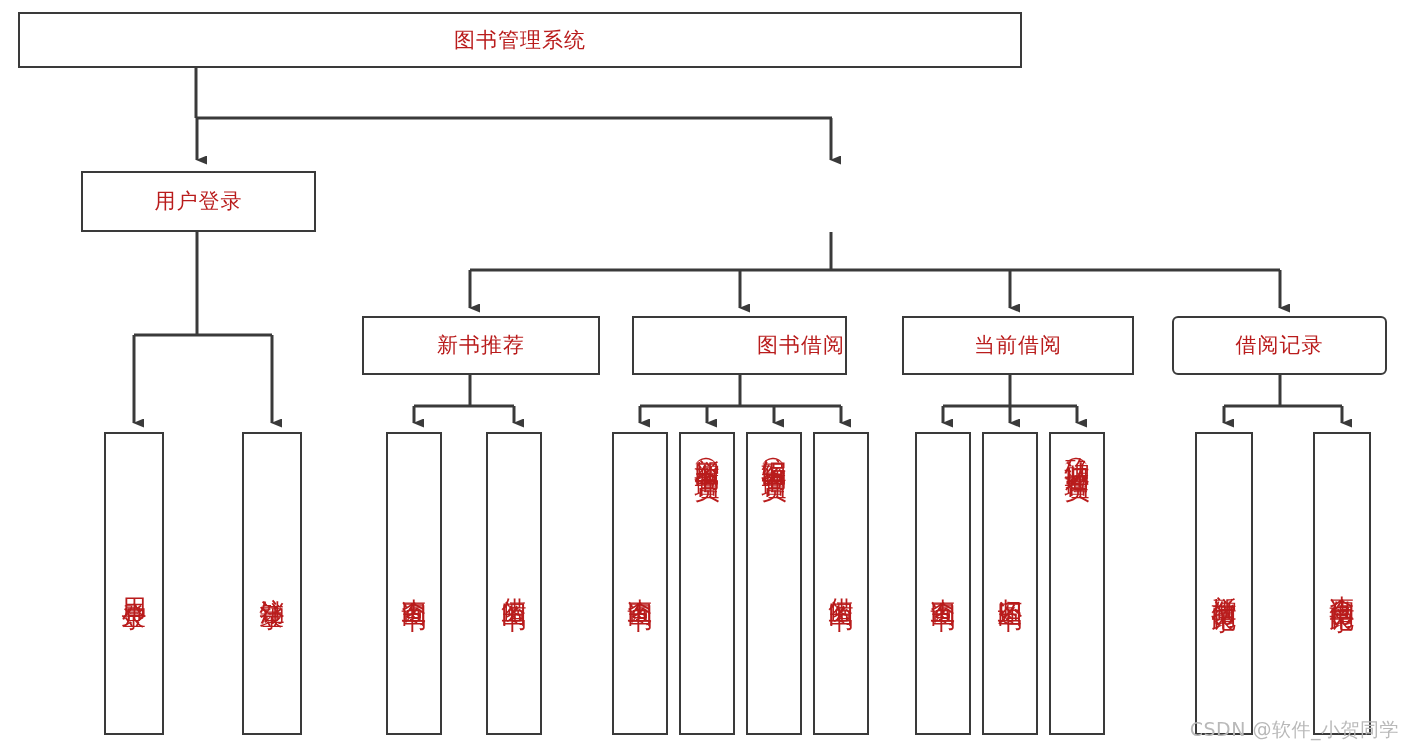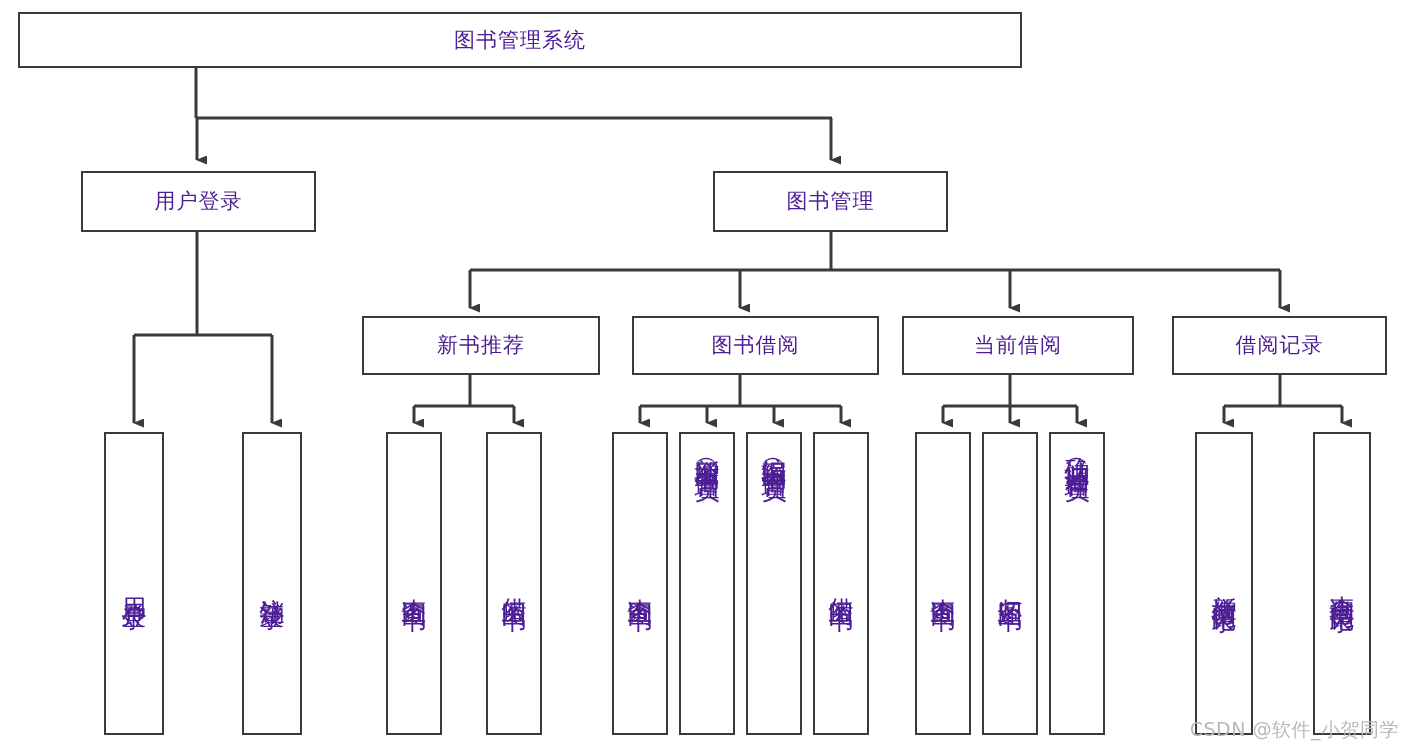--- a/index.html
+++ b/index.html
@@ -25,21 +25,21 @@
     height: 747px;
   }
   .node {
     position: absolute;
     box-sizing: border-box;
     border: 2px solid #3a3a3a;
     background: #ffffff;
     display: flex;
     align-items: center;
     justify-content: center;
-    color: #4c1d95;
+    color: #b91c1c;
   }
   .node .label {
     display: block;
     text-align: center;
     line-height: 1.0;
   }
   
   .node.horiz .label {
     font-size: 21px;
     letter-spacing: 1px;
@@ -133,34 +133,31 @@
     </g>
   </svg>
 
   <div class="node horiz" style="left:18px; top:12px; width:1004px; height:56px;">
     <span class="label">图书管理系统</span>
   </div>
 
   <div class="node horiz" style="left:81px; top:171px; width:235px; height:61px;">
     <span class="label">用户登录</span>
   </div>
-  <div class="node horiz" style="left:713px; top:171px; width:235px; height:61px;">
-    <span class="label">图书管理</span>
-  </div>
 
   <div class="node horiz" style="left:362px; top:316px; width:238px; height:59px;">
     <span class="label">新书推荐</span>
   </div>
-  <div class="node horiz" style="left:632px; top:316px; width:247px; height:59px;">
+  <div class="node horiz" style="left:632px; top:316px; width:215px; height:59px;justify-content:flex-end;">
     <span class="label">图书借阅</span>
   </div>
   <div class="node horiz" style="left:902px; top:316px; width:232px; height:59px;">
     <span class="label">当前借阅</span>
   </div>
-  <div class="node horiz" style="left:1172px; top:316px; width:215px; height:59px;">
+  <div class="node horiz" style="left:1172px; top:316px; width:215px; height:59px;border-radius:6px;">
     <span class="label">借阅记录</span>
   </div>
 
   <div class="node vert center" style="left:104px; top:432px; width:60px; height:303px;">
     <span class="label">用户登录</span>
   </div>
   <div class="node vert center" style="left:242px; top:432px; width:60px; height:303px;">
     <span class="label">注销登录</span>
   </div>
 

